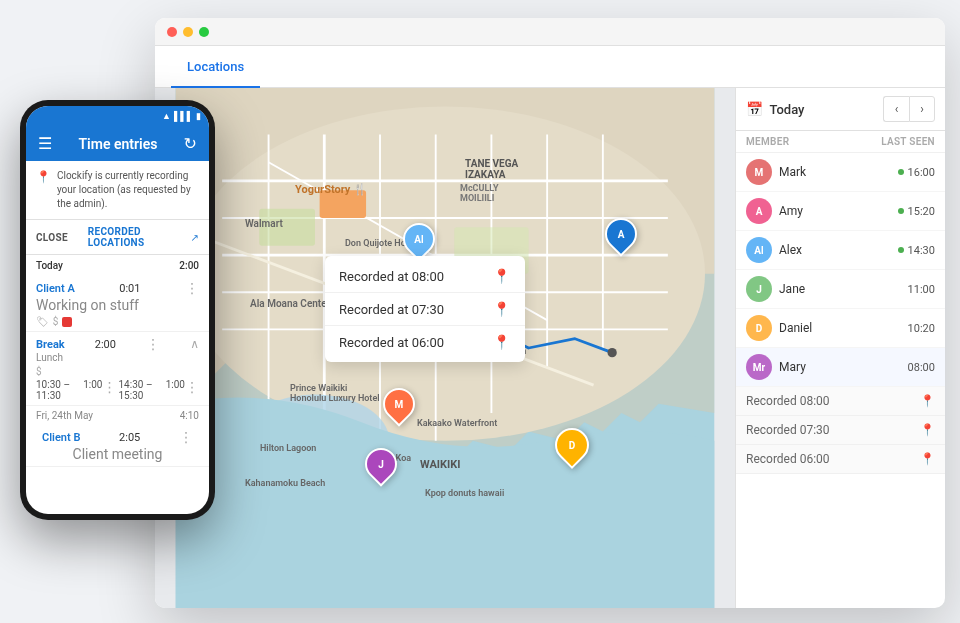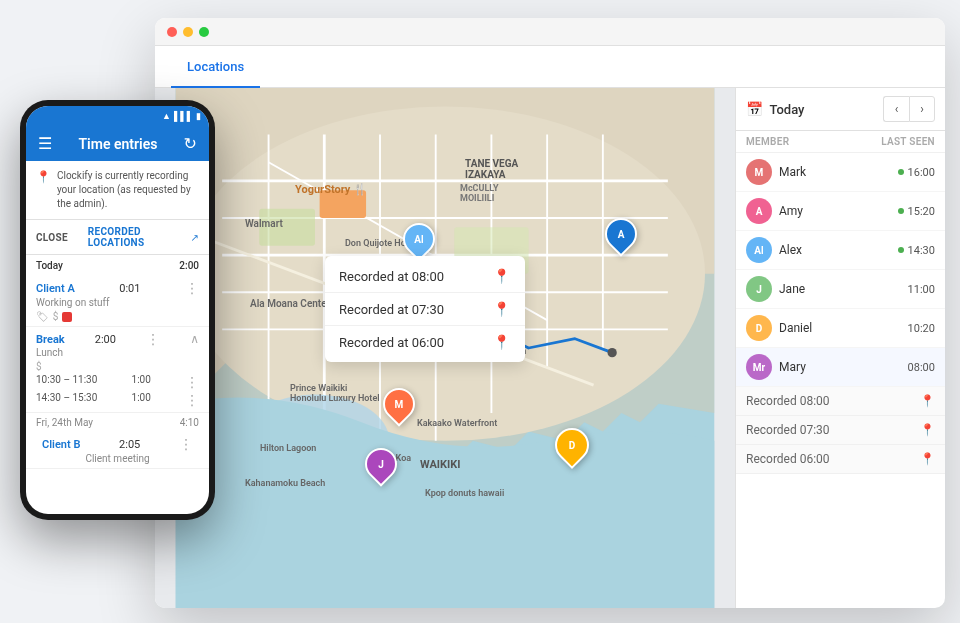--- a/index.html
+++ b/index.html
@@ -281,21 +281,21 @@
       color: #333;
     }
 
     .entry-dots {
       font-size: 14px;
       color: #aaa;
       cursor: pointer;
     }
 
     .entry-sub {
-      font-size: 10px;
+      font-size: 14px;
       color: #888;
       margin-top: 1px;
     }
 
     .entry-tags {
       display: flex;
       align-items: center;
       gap: 4px;
       margin-top: 3px;
     }
@@ -329,21 +329,21 @@
       color: #1976d2;
     }
 
     .break-sub {
       font-size: 10px;
       color: #888;
     }
 
     .break-sub-times {
       display: flex;
-      flex-direction: column;
+      flex-direction: row;
       gap: 2px;
       margin-top: 2px;
     }
 
     .break-time-row {
       display: flex;
       justify-content: space-between;
       font-size: 10px;
       color: #555;
     }

